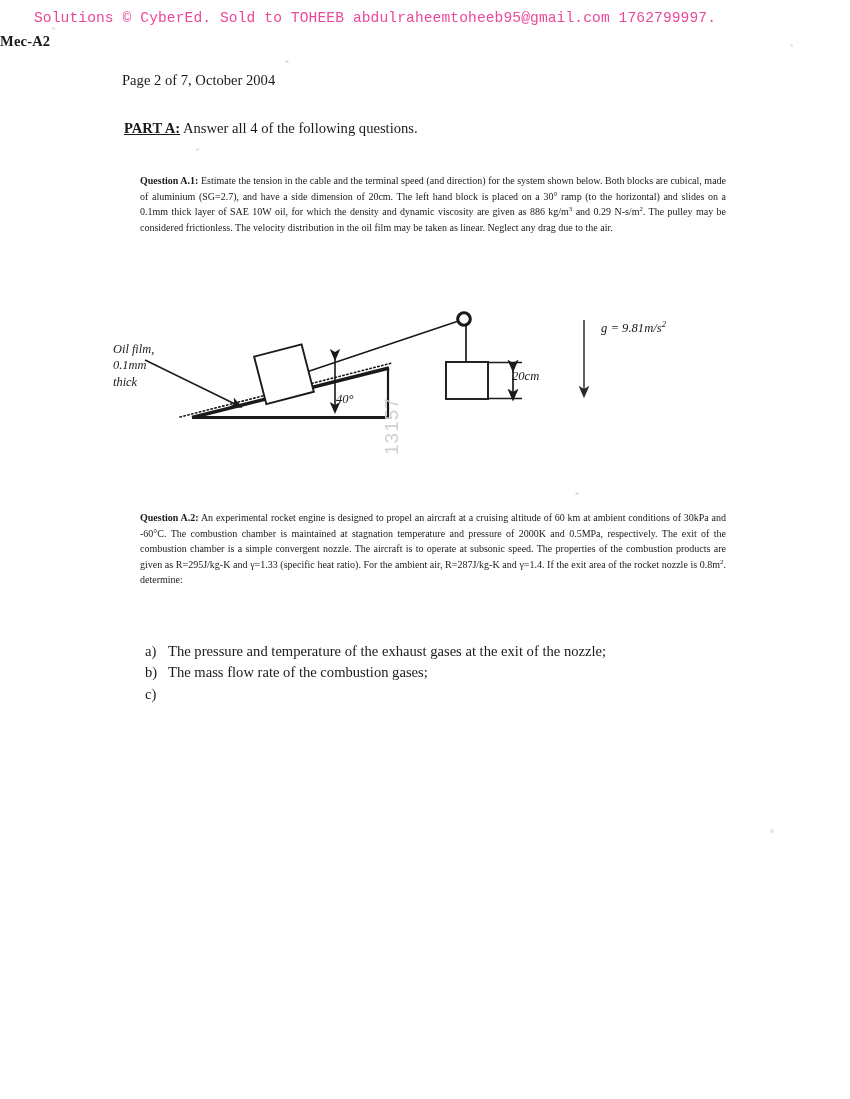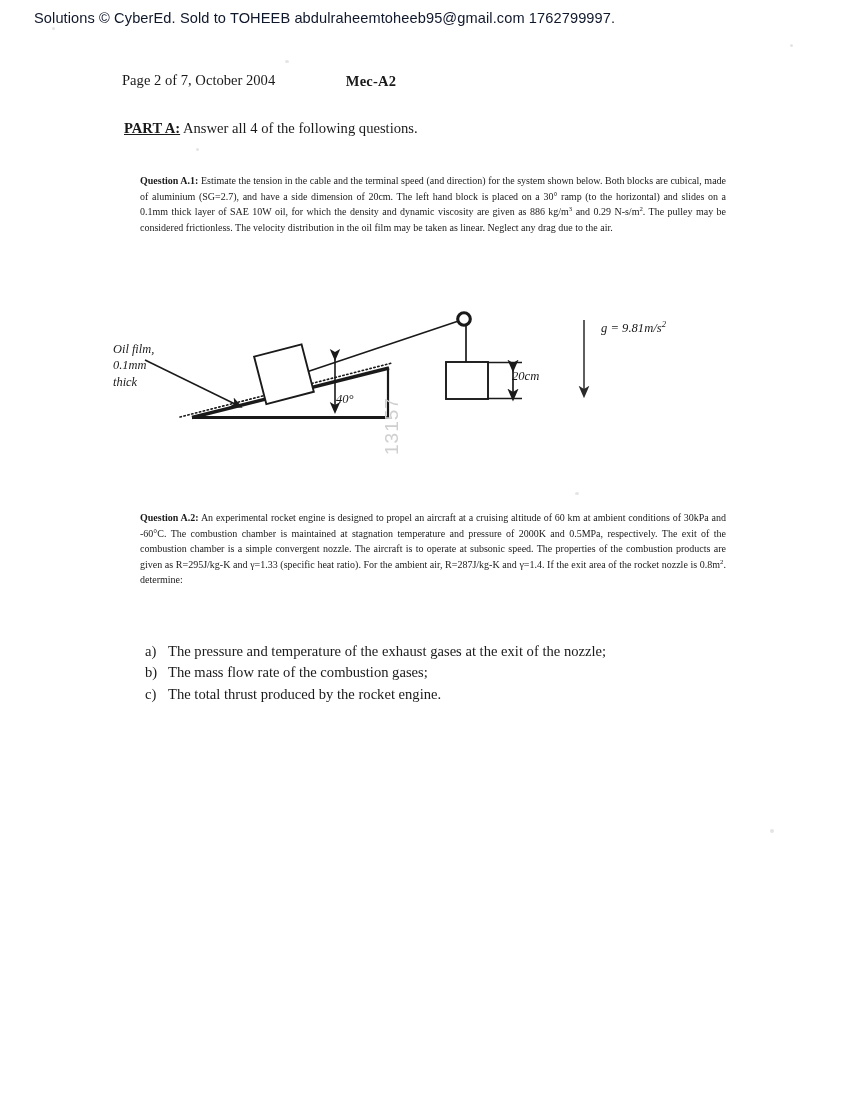--- a/index.html
+++ b/index.html
@@ -15,38 +15,36 @@
     position: relative;
     overflow: hidden;
   }
 
   
   .wm-header {
     position: absolute;
     top: 10px;
     left: 34px;
     width: 790px;
-    font-family: Liberation Sans, sans-serif;
+    font-family: Liberation Mono, monospace;
     font-size: 14.6px;
     letter-spacing: 0.1px;
-    color: #0f172a;
+    color: #ec4899;
     white-space: nowrap;
   }
 
   
   .doc-title {
     position: absolute;
     top: 33px;
     left: 0;
     width: 742px;
-    text-align: center;
     font-size: 14.5px;
     font-weight: bold;
     letter-spacing: 0.2px;
-    margin-top: 40px;
   }
 
   .page-info {
     position: absolute;
     top: 72px;
     left: 122px;
     font-size: 14.6px;
   }
 
   
@@ -241,15 +239,14 @@
   <div class="row">
     <span class="marker">a)</span>
     <span>The pressure and temperature of the exhaust gases at the exit of the nozzle;</span>
   </div>
   <div class="row">
     <span class="marker">b)</span>
     <span>The mass flow rate of the combustion gases;</span>
   </div>
   <div class="row">
     <span class="marker">c)</span>
-    <span>The total thrust produced by the rocket engine.</span>
   </div>
 </div>
 
 </body></html>

